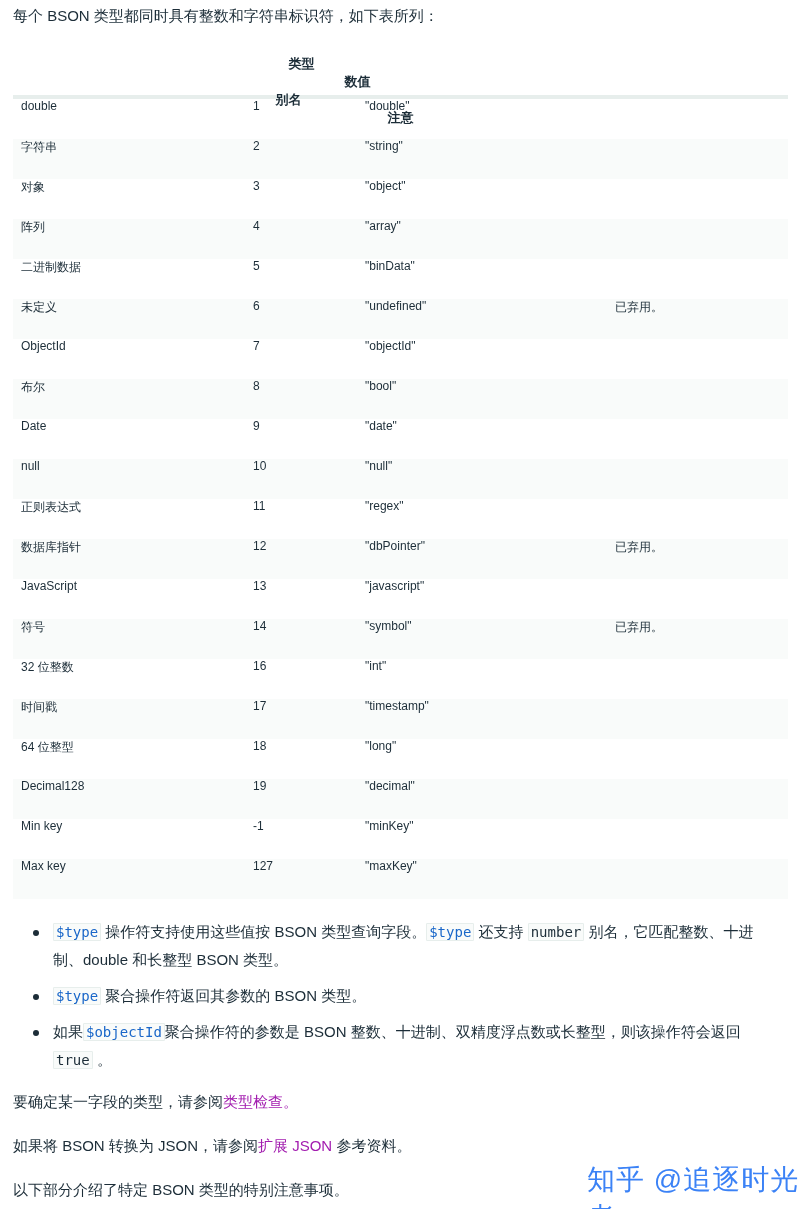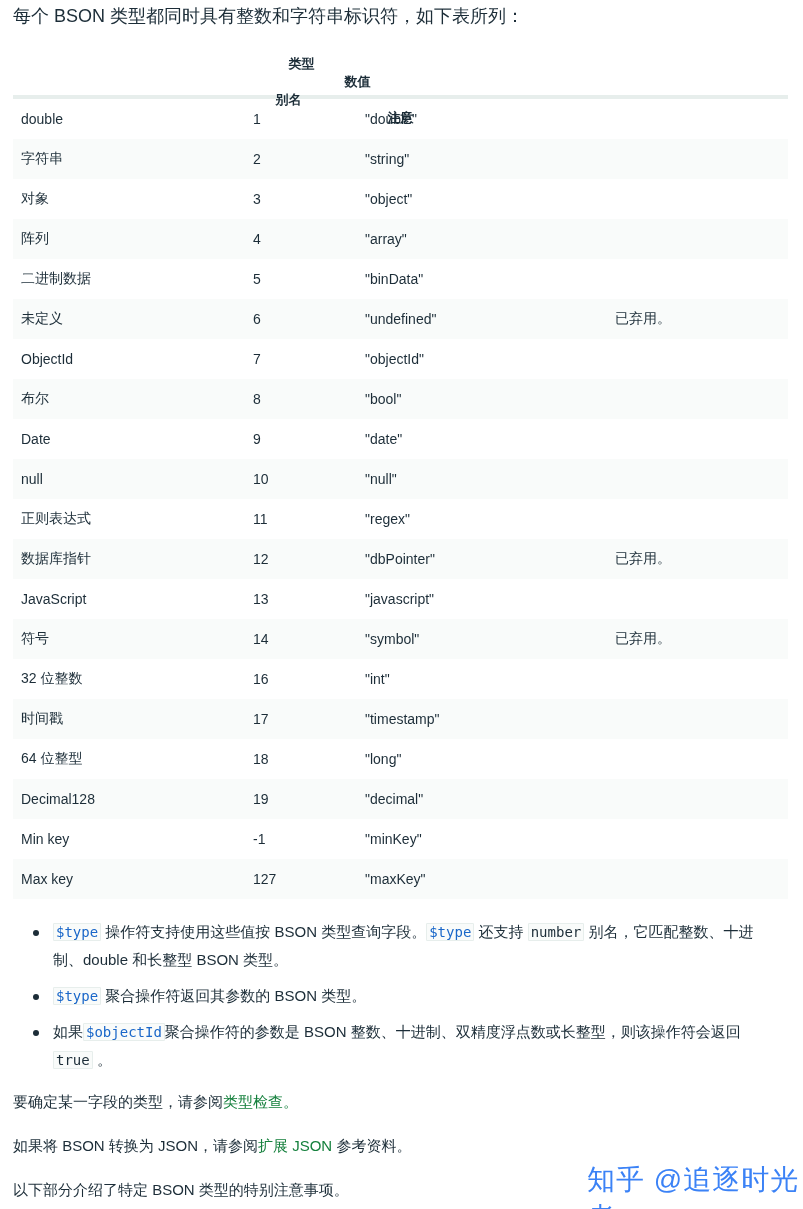--- a/index.html
+++ b/index.html
@@ -1,39 +1,39 @@
 <!DOCTYPE html>
 <html><head>
 <meta charset="utf-8">
 <style>
   html, body { margin: 0; padding: 0; background: #ffffff; }
   body {
     width: 803px; height: 1209px; overflow: hidden; position: relative;
     font-family: "Liberation Sans", "DejaVu Sans", sans-serif;
     color: #1c2d38; font-size: 15px;
   }
-  .intro { position: absolute; left: 13px; top: 5px; font-size: 18px; line-height: 22px; }
+  .intro { position: absolute; left: 13px; top: 5px; font-size: 15px; line-height: 22px; }
   .table { position: absolute; left: 13px; top: 55px; width: 775px; }
   .thead { display: flex; height: 40px; align-items: center; font-weight: bold; font-size: 13px; border-bottom: 4px solid #e7eeec; flex-direction: column; }
-  .row { display: flex; height: 40px; align-items: center; font-size: 14px; }
+  .row { display: flex; height: 40px; align-items: flex-start; font-size: 12px; }
   .row.alt { background: #f9fbfa; }
   .c1 { width: 232px; padding-left: 8px; }
   .c2 { width: 112px; }
   .c3 { width: 250px; }
   .c4 { flex: 1; }
   ul.bullets { position: absolute; left: 0; top: 918px; margin: 0; padding: 0 0 0 53px; width: 730px; list-style: none; }
   ul.bullets li { position: relative; font-size: 15px; line-height: 28px; margin-bottom: 8px; }
   ul.bullets li::before { content: ""; position: absolute; left: -20px; top: 12px; width: 6px; height: 6px; border-radius: 50%; background: #1c2d38; }
   code {
     font-family: "DejaVu Sans Mono", "Liberation Mono", monospace; font-size: 14px;
     background: #f9fbfa; border: 1px solid #e7eeec; border-radius: 1px; padding: 0 2px;
   }
   code.link { color: #1a67c9; }
   .para { position: absolute; left: 13px; font-size: 15px; line-height: 22px; }
-  a.lnk { color: #15803d; text-decoration: none; margin-top: 48px; }
+  a.lnk { color: #a21caf; text-decoration: none; margin-top: 48px; }
   .watermark { position: absolute; left: 587px; top: 1161px; font-size: 28px; color: #3b82f6; letter-spacing: 1px; }
 </style>
 </head>
 <body>
 
 <div class="intro">每个 BSON 类型都同时具有整数和字符串标识符，如下表所列：</div>
 
 <div class="table">
   <div class="thead">
     <div class="c1">类型</div>

